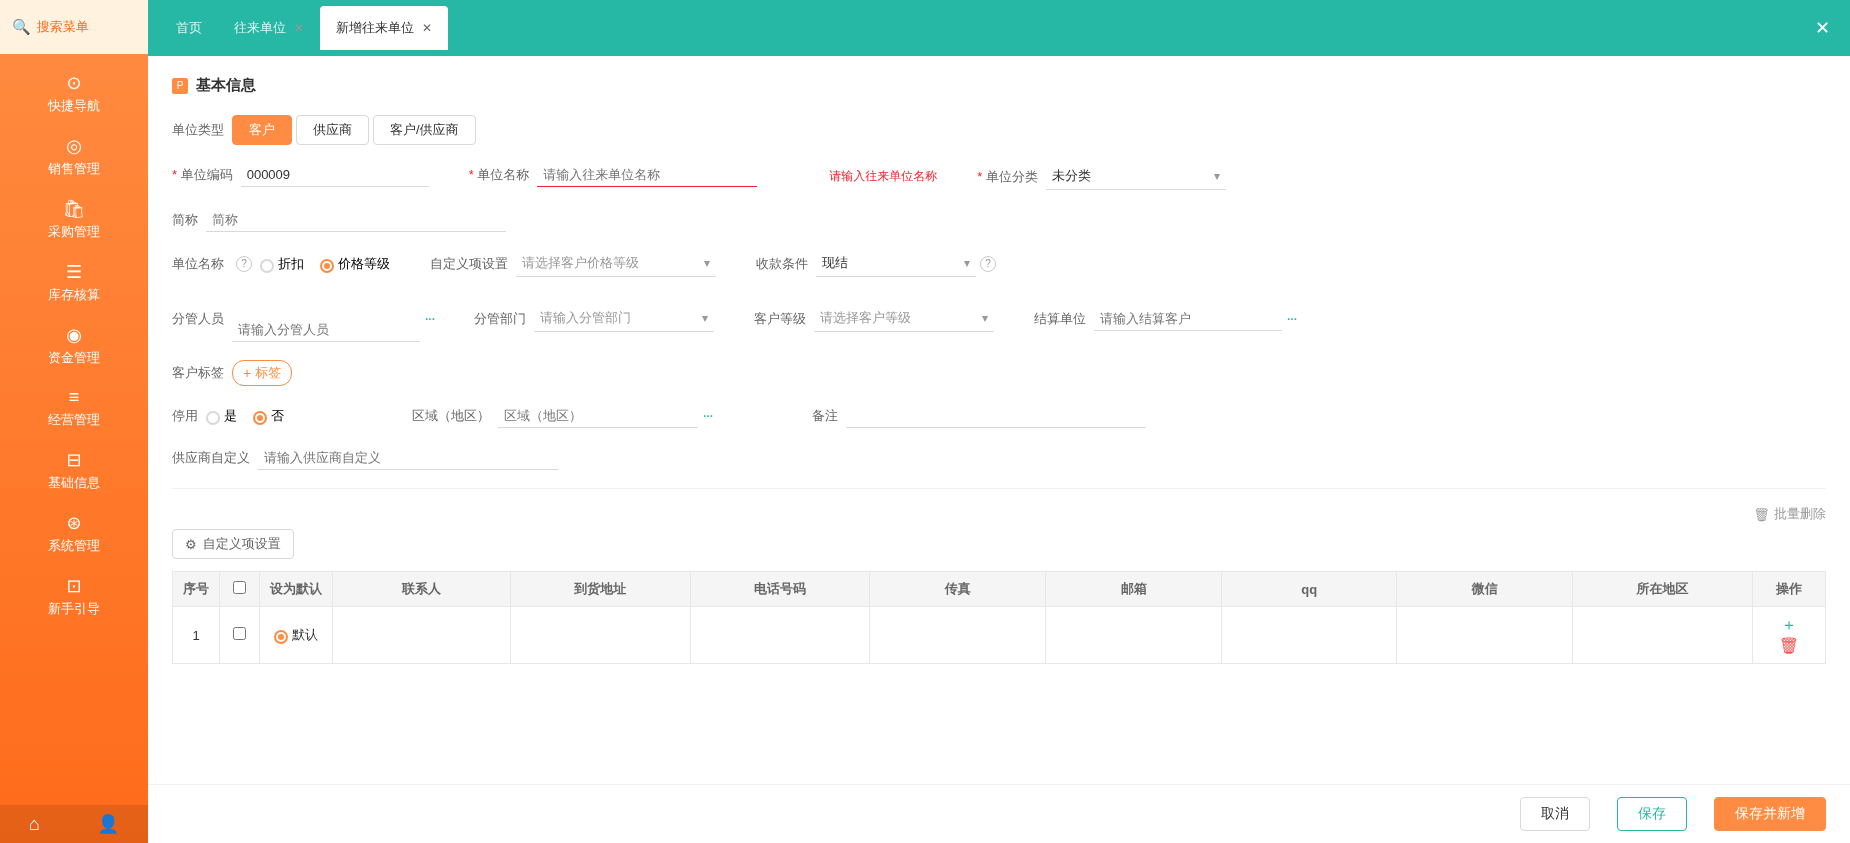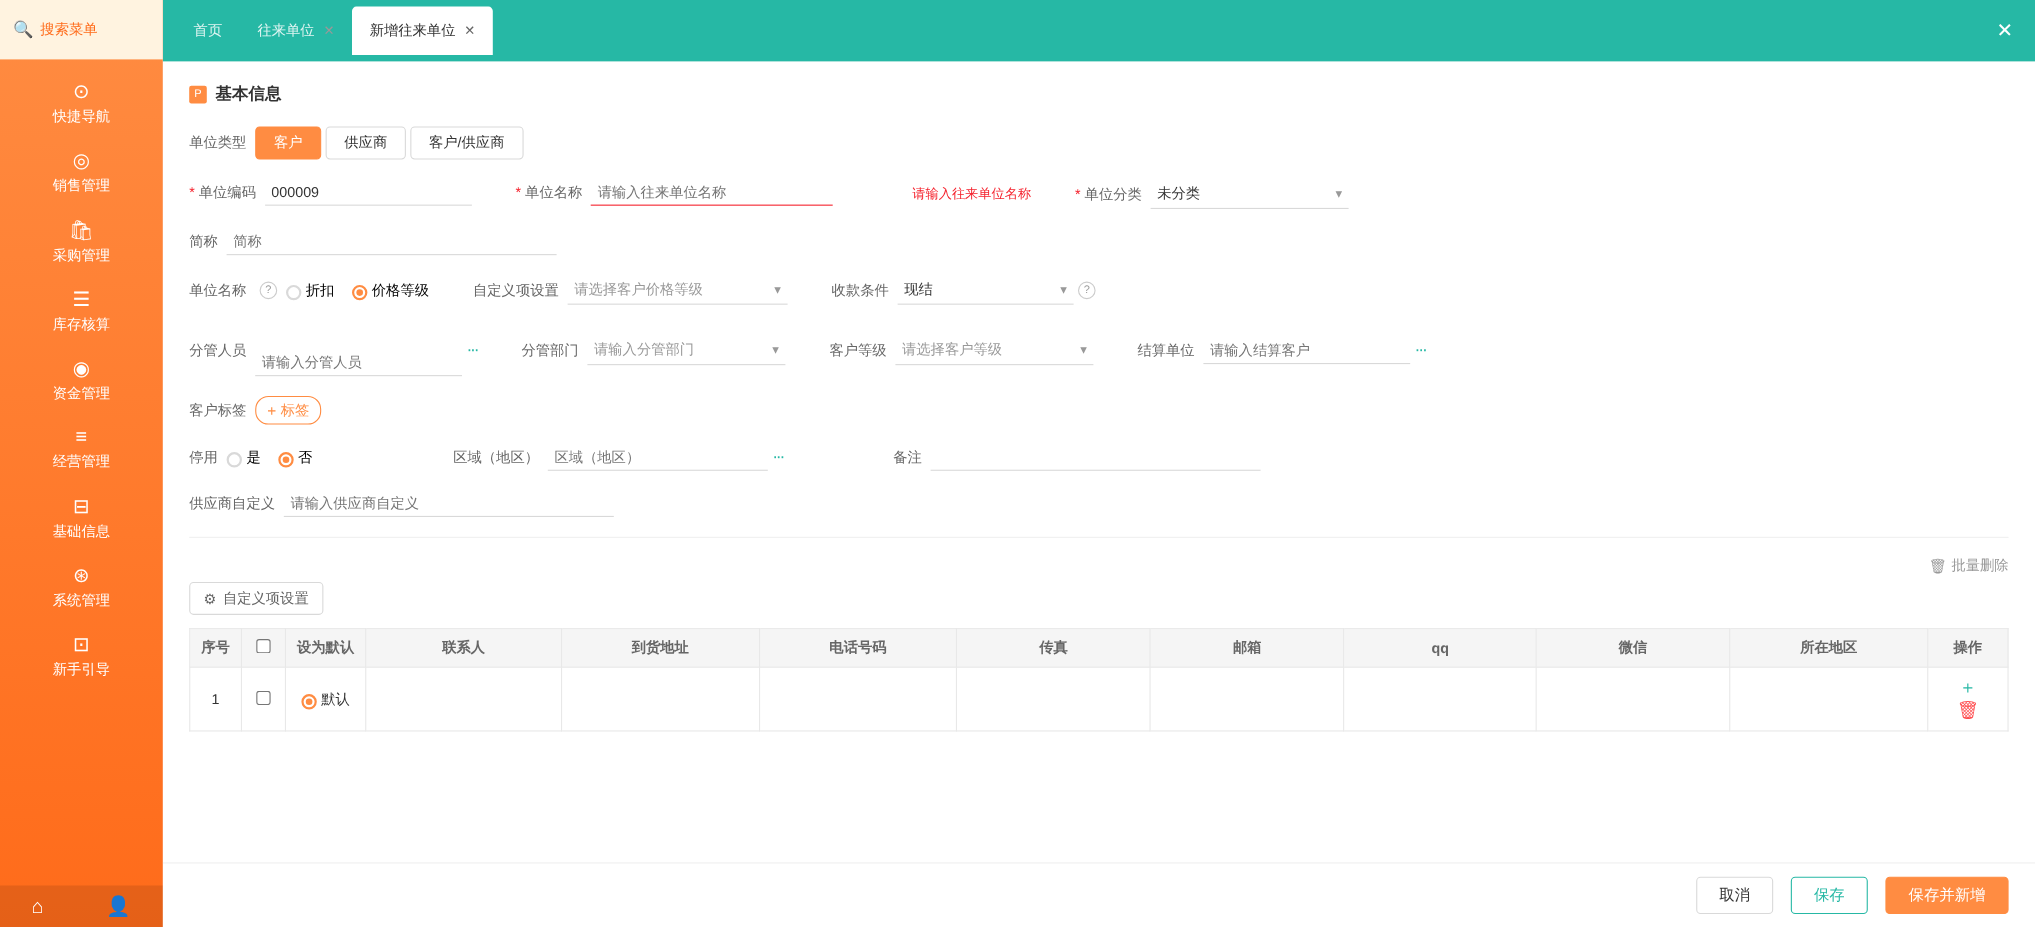--- a/index.html
+++ b/index.html
@@ -343,21 +343,21 @@
 
     
     .footer-actions {
       position: sticky;
       bottom: 0;
       background: #fff;
       border-top: 1px solid #f0f0f0;
       padding: 12px 24px;
       display: flex;
       justify-content: flex-end;
-      gap: 16px;
+      gap: 27px;
     }
     .btn { padding: 7px 20px; border-radius: 4px; cursor: pointer; font-size: 14px; border: 1px solid; }
     .btn-default { background: #fff; color: #333; border-color: #d9d9d9; }
     .btn-primary { background: #fff; color: #26b8a5; border-color: #26b8a5; }
     .btn-danger { background: #ff8c42; color: #fff; border-color: #ff8c42; }
 
     
     .content::-webkit-scrollbar { width: 6px; }
     .content::-webkit-scrollbar-thumb { background: #ccc; border-radius: 3px; }
 

